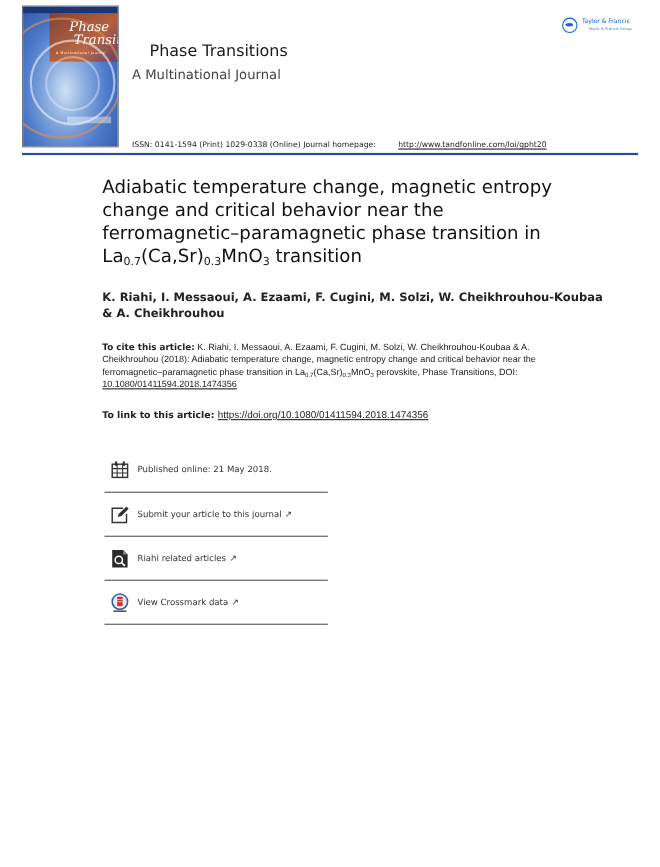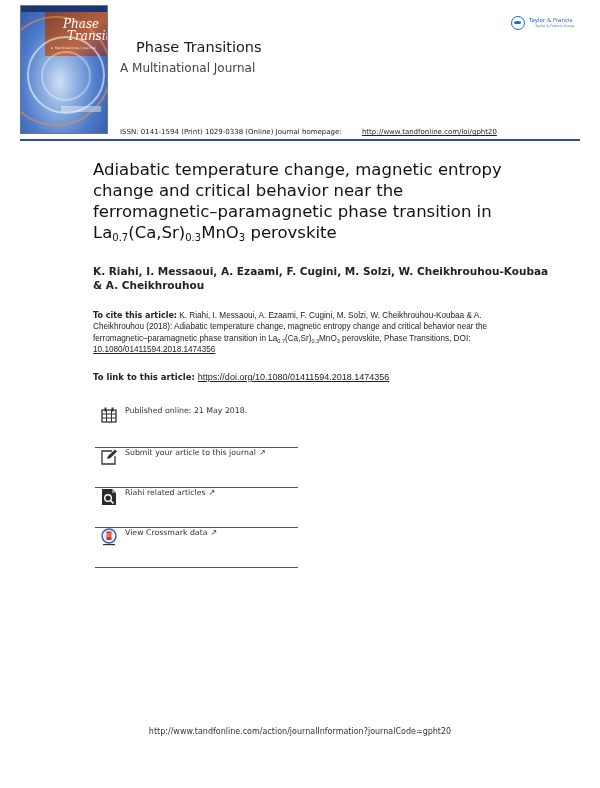--- a/index.html
+++ b/index.html
@@ -47,21 +47,21 @@
     font-size: 8.2px; line-height: 11.3px; color: #222; }
   .cite .lbl { font-family: "DejaVu Sans", sans-serif; font-weight: bold; font-size: 8px; }
   .cite sub { font-size: 5.5px; line-height: 0; vertical-align: -2px; }
   .cite a { color: #222; text-decoration: underline; }
 
   .link-line { position: absolute; left: 93px; top: 372px; font-family: "Liberation Sans", sans-serif; font-size: 9px; color: #222; }
   .link-line .lbl { font-family: "DejaVu Sans", sans-serif; font-weight: bold; font-size: 8.5px; }
   .link-line a { color: #222; text-decoration: underline; }
 
   .info-list { position: absolute; left: 95px; top: 406px; width: 203px; }
-  .info-item { position: relative; height: 40px; display: flex; align-items: flex-start; border-bottom: 1.5px solid #555; }
+  .info-item { position: relative; height: 40px; display: flex; align-items: center; border-bottom: 1.5px solid #555; }
   .info-item .ico { width: 18px; height: 18px; margin-left: 5px; margin-right: 7px; flex: none; }
   .info-item .label { font-size: 7.8px; color: #333; white-space: nowrap; }
   .info-item .ext { font-size: 8px; color: #333; margin-left: 3px; }
   .info-item.first { height: 42px; }
 
   .footer { position: absolute; left: 0; top: 726px; width: 600px; text-align: center; font-size: 8px; line-height: 11px; color: #333; }
 </style>
 </head>
 <body>
 
@@ -88,21 +88,21 @@
     <div>Taylor &amp; Francis</div>
     <div class="small">Taylor &amp; Francis Group</div>
   </div>
 </div>
 
 <div class="issn-line">
   <span>ISSN: 0141-1594 (Print) 1029-0338 (Online) Journal homepage: </span><a>http://www.tandfonline.com/loi/gpht20</a>
 </div>
 <div class="blue-rule"></div>
 
-<h1 class="article-title"><span>Adiabatic temperature change, magnetic entropy change and critical behavior near the ferromagnetic–paramagnetic phase transition in La</span><sub>0.7</sub><span>(Ca,Sr)</span><sub>0.3</sub><span>MnO</span><sub>3</sub><span> perovskite</span></h1>
+<h1 class="article-title"><span>Adiabatic temperature change, magnetic entropy change and critical behavior near the ferromagnetic–paramagnetic phase transition in La</span><sub>0.7</sub><span>(Ca,Sr)</span><sub>0.3</sub><span>MnO</span><sub>3</sub><span> transition</span></h1>
 
 <div class="authors">K. Riahi, I. Messaoui, A. Ezaami, F. Cugini, M. Solzi, W. Cheikhrouhou-Koubaa &amp; A. Cheikhrouhou</div>
 
 <div class="cite"><span class="lbl">To cite this article:</span><span> K. Riahi, I. Messaoui, A. Ezaami, F. Cugini, M. Solzi, W. Cheikhrouhou-Koubaa &amp; A. Cheikhrouhou (2018): Adiabatic temperature change, magnetic entropy change and critical behavior near the ferromagnetic–paramagnetic phase transition in La</span><sub>0.7</sub><span>(Ca,Sr)</span><sub>0.3</sub><span>MnO</span><sub>3</sub><span> perovskite, Phase Transitions, DOI: </span><a>10.1080/01411594.2018.1474356</a></div>
 
 <div class="link-line">
   <span class="lbl">To link to this article: </span><a>https://doi.org/10.1080/01411594.2018.1474356</a>
 </div>
 
 <div class="info-list">
@@ -147,14 +147,13 @@
       <line x1="6.5" y1="6" x2="11.5" y2="6" stroke="#fff" stroke-width="0.6"></line>
       <line x1="6.5" y1="8" x2="11.5" y2="8" stroke="#fff" stroke-width="0.6"></line>
       <rect x="3" y="16" width="12" height="1.2" fill="#333"></rect>
     </svg>
     <span class="label">View Crossmark data</span>
     <span class="ext">↗</span>
   </div>
 </div>
 
 <div class="footer">
-  <div>http://www.tandfonline.com/action/journalInformation?journalCode=gpht20</div>
 </div>
 
 </body></html>

